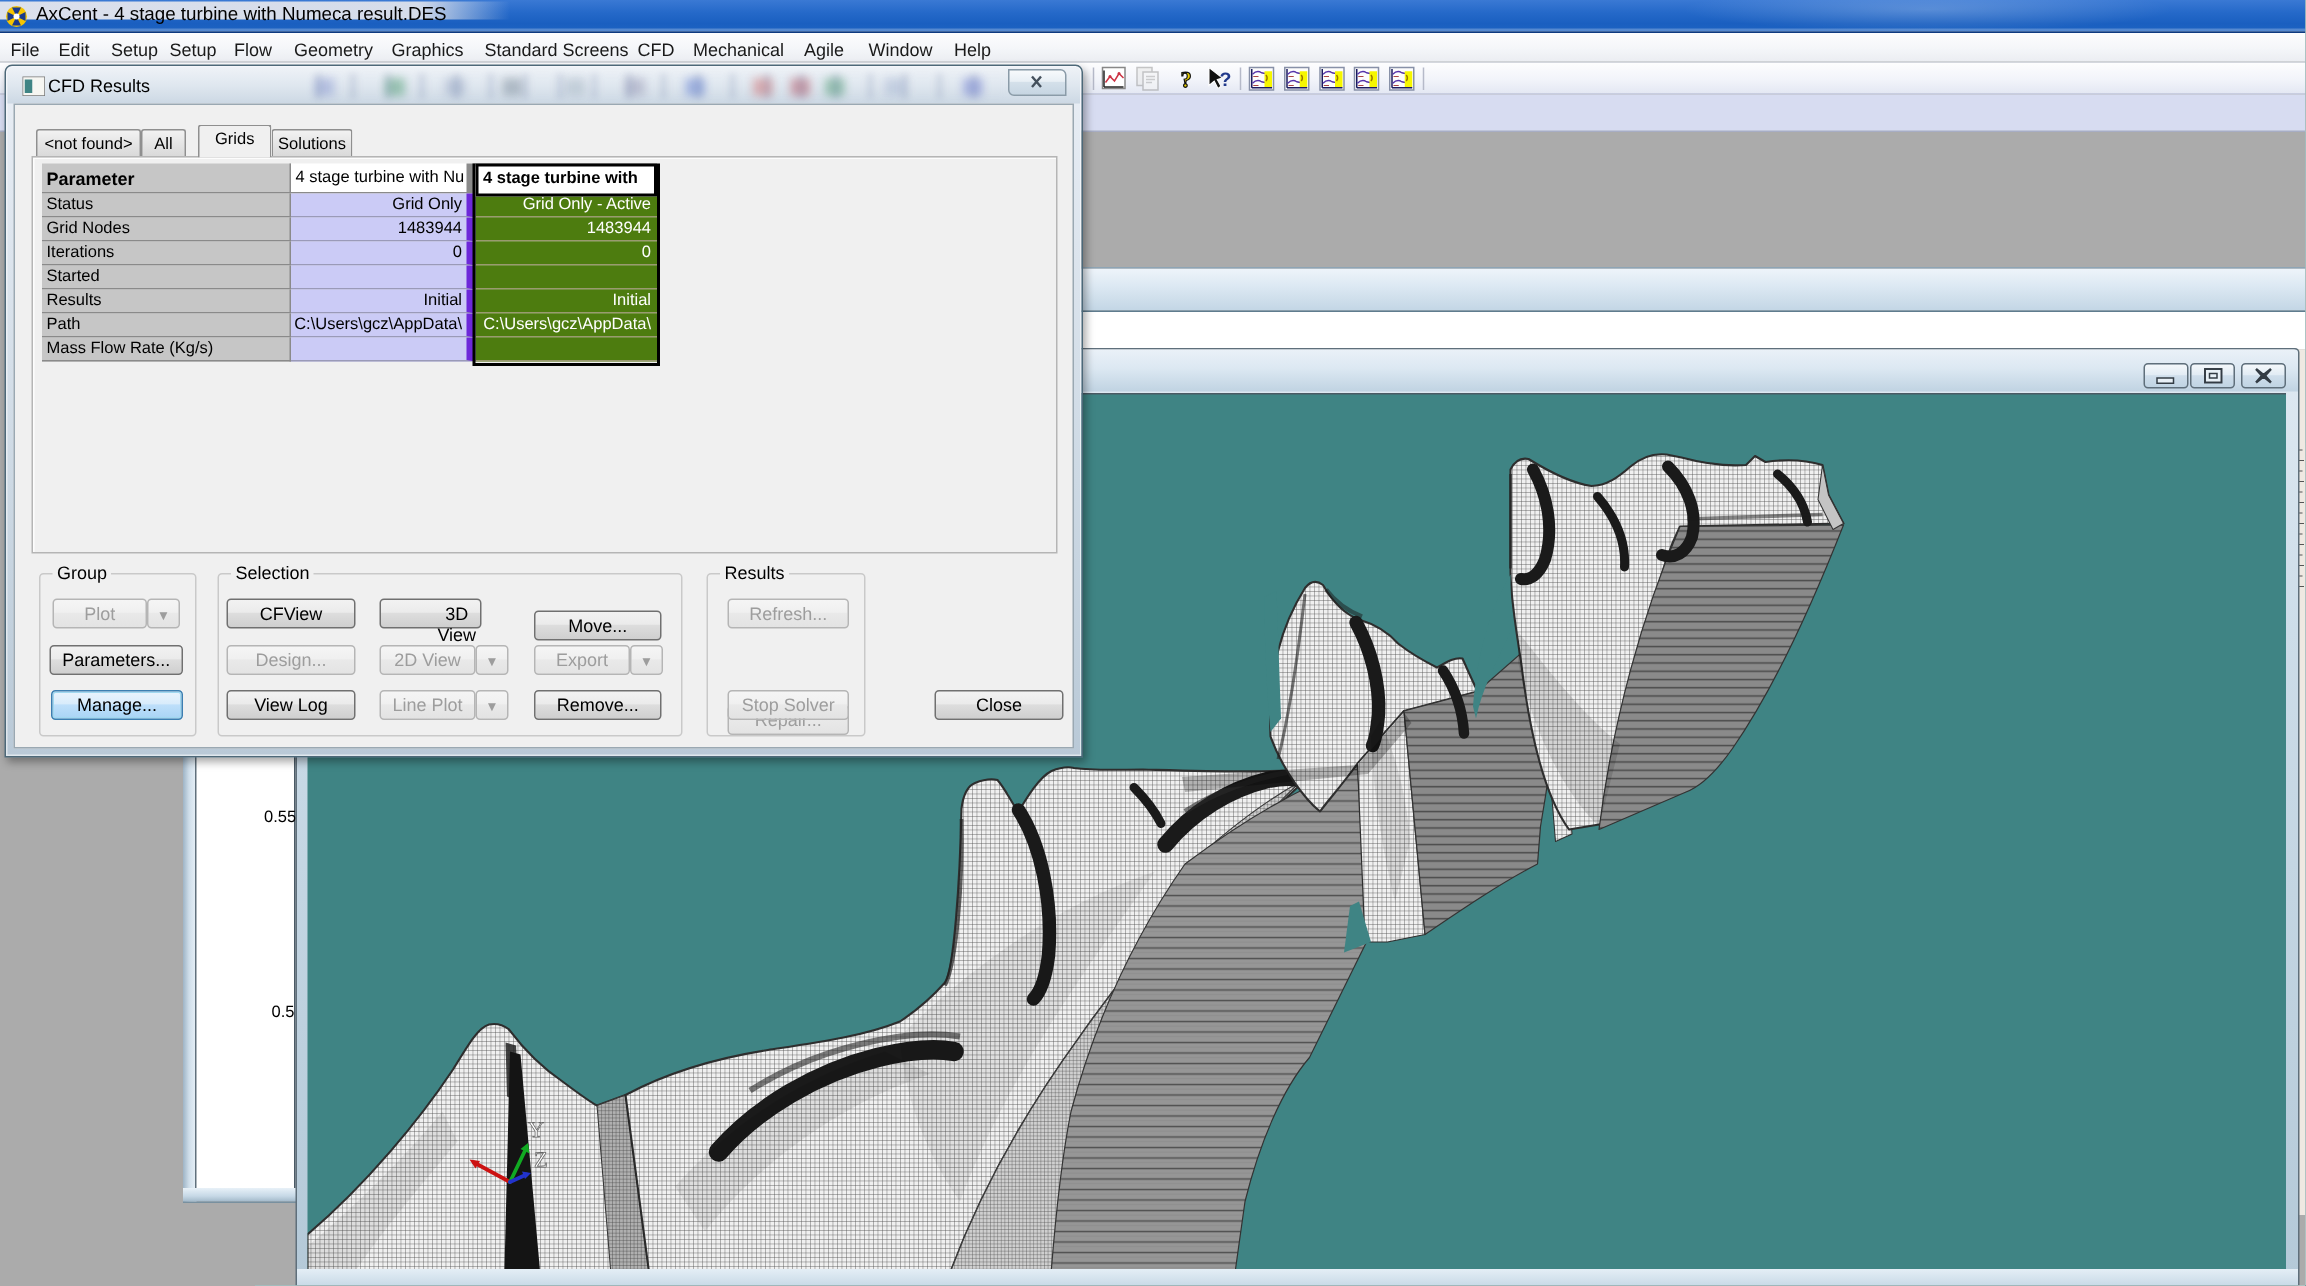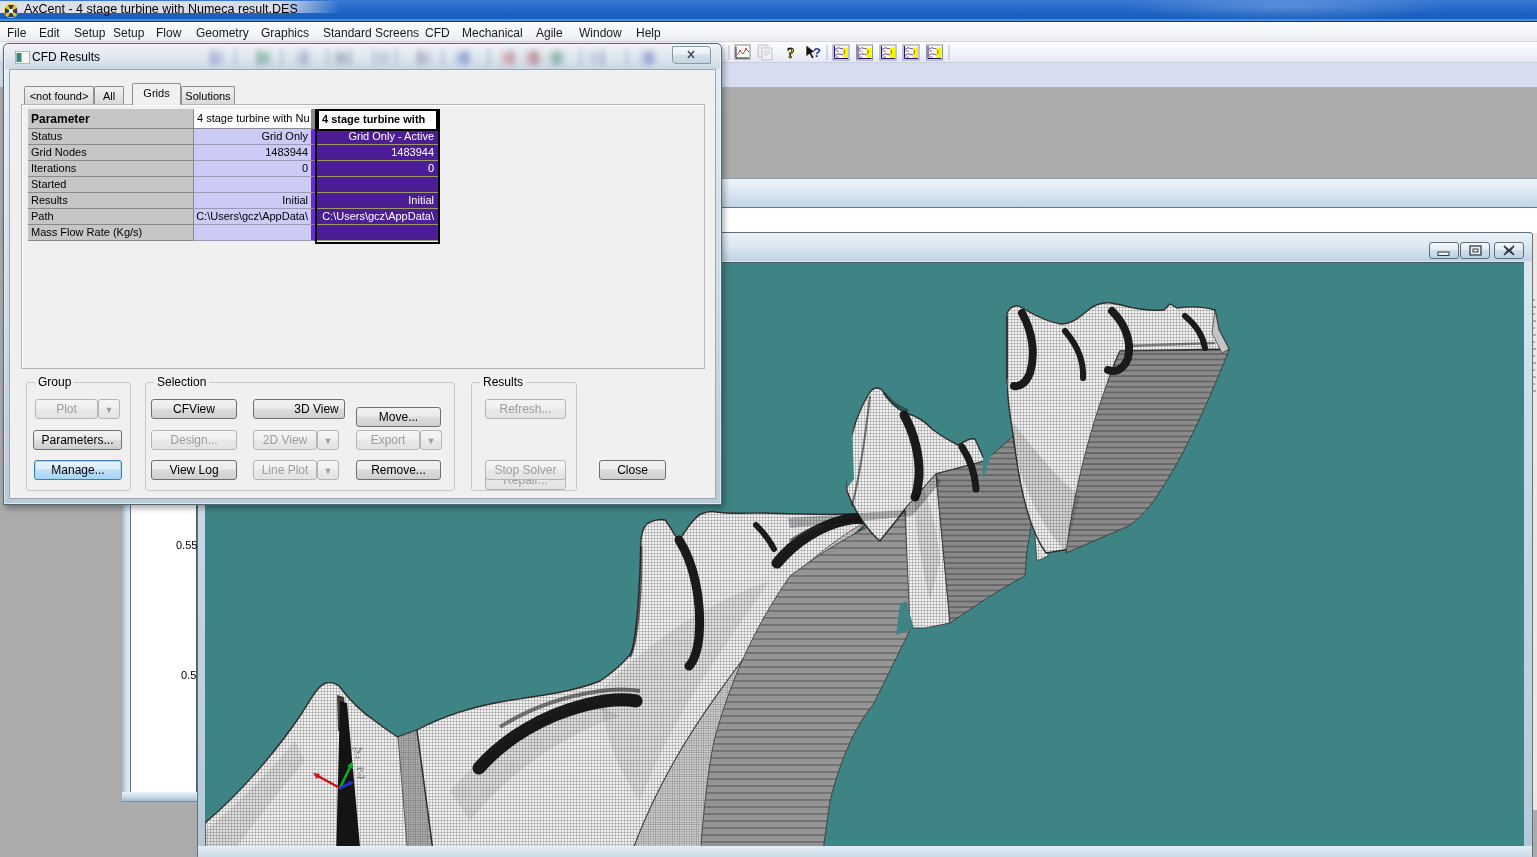--- a/index.html
+++ b/index.html
@@ -69,21 +69,21 @@
   .tab { position:absolute; top:16px; height:19px; background:linear-gradient(180deg,#f2f2f2,#e2e2e2 60%,#d8d8d8);
     border:1px solid #8f8f8f; border-bottom:none; border-radius:2px 2px 0 0; font-size:11px; text-align:center; padding-top:3px; color:#000;}
   #tab-grids { top:13px; height:22px; background:#f0f0f0; z-index:3; }
   #tabpanel { position:absolute; left:11px; top:34px; width:684px; height:265px; background:#f0f0f0;
     border:1px solid #b5b5b5; box-shadow:inset 1px 1px 0 #fdfdfd; }
   .trow { position:relative; width:410px; height:16px; }
   .ca { position:absolute; left:0; width:166px; height:100%; background:#c6c6c6; border-right:1px solid #8a8a8a; border-bottom:1px solid #8a8a8a;
         font-size:11px; padding:1px 0 0 3px; color:#000;}
   .cb { position:absolute; left:166px; width:123px; height:100%; background:#cbcbf6; border-right:6px solid #6d28d9; border-bottom:1px solid #9a9ab8;
         font-size:11px; text-align:right; padding:1px 3px 0 0; color:#000;}
-  .cc { position:absolute; left:289px; width:121px; height:100%; background:#4c1d95;
+  .cc { position:absolute; left:289px; width:121px; height:100%; background:#4d7c0f;
         font-size:11px; text-align:right; padding:1px 4px 0 0; color:#fff; border-bottom:1px solid #9a9a70;}
 
   
   .gbox { position:absolute; border:1px solid #c9c9c9; border-radius:3px; }
   .glab { position:absolute; top:-8px; left:8px; background:#f0f0f0; font-size:12px; padding:0 3px; color:#000;}
   .btn { position:absolute; height:20px; border:1px solid #707070; border-radius:3px; font-size:12px; text-align:center; color:#000;
     background:linear-gradient(180deg,#f2f2f2 0%,#ebebeb 45%,#dddddd 50%,#cfcfcf 100%); padding-top:2px;}
   .btn.dis { border-color:#b5b5b5; color:#9d9d9d;
     background:linear-gradient(180deg,#f5f5f5 0%,#f0f0f0 45%,#e9e9e9 50%,#e3e3e3 100%); }
   .btn.foc { border-color:#3c7fb1; background:linear-gradient(180deg,#eaf4fd 0%,#d9ecfb 45%,#bedffa 50%,#a8d4f5 100%);
@@ -397,32 +397,32 @@
       <div class="gbox" style="left:461px; top:312px; width:106px; height:109px;">
           <div class="glab">Results</div>
         </div>
 
       <div class="btn dis" style="left:25px; top:329px; width:63px;">Plot</div>
       <div class="drop" style="left:88px; top:329px;">▼</div>
       <div class="btn" style="left:23px; top:360px; width:89px;">Parameters...</div>
       <div class="btn foc" style="left:24px; top:390px; width:88px;">Manage...</div>
 
       <div class="btn" style="left:141px; top:329px; width:86px;">CFView</div>
-      <div class="btn" style="left:243px; top:329px; width:92px;padding-left:35px;">3D View</div>
+      <div class="btn" style="left:243px; top:329px; width:68px;padding-left:35px;">3D View</div>
       <div class="btn" style="left:346px; top:337px; width:85px;">Move...</div>
       <div class="btn dis" style="left:141px; top:360px; width:86px;">Design...</div>
       <div class="btn dis" style="left:243px; top:360px; width:64px;">2D View</div>
       <div class="drop" style="left:307px; top:360px;">▼</div>
       <div class="btn dis" style="left:346px; top:360px; width:64px;">Export</div>
       <div class="drop" style="left:410px; top:360px;">▼</div>
       <div class="btn" style="left:141px; top:390px; width:86px;">View Log</div>
       <div class="btn dis" style="left:243px; top:390px; width:64px;">Line Plot</div>
       <div class="drop" style="left:307px; top:390px;">▼</div>
       <div class="btn" style="left:346px; top:390px; width:85px;">Remove...</div>
 
       <div class="btn dis" style="left:475px; top:329px; width:81px;">Refresh...</div>
       <div class="btn dis" style="left:475px; top:360px; width:81px;margin-top:40px;">Repair...</div>
       <div class="btn dis" style="left:475px; top:390px; width:81px;">Stop Solver</div>
-      <div class="btn" style="left:589px; top:390px; width:67px;">Close</div>
+      <div class="btn" style="left:613px; top:390px; width:86px;">Close</div>
     </div>
   </div>
 
 </div>
 
 </body></html>

